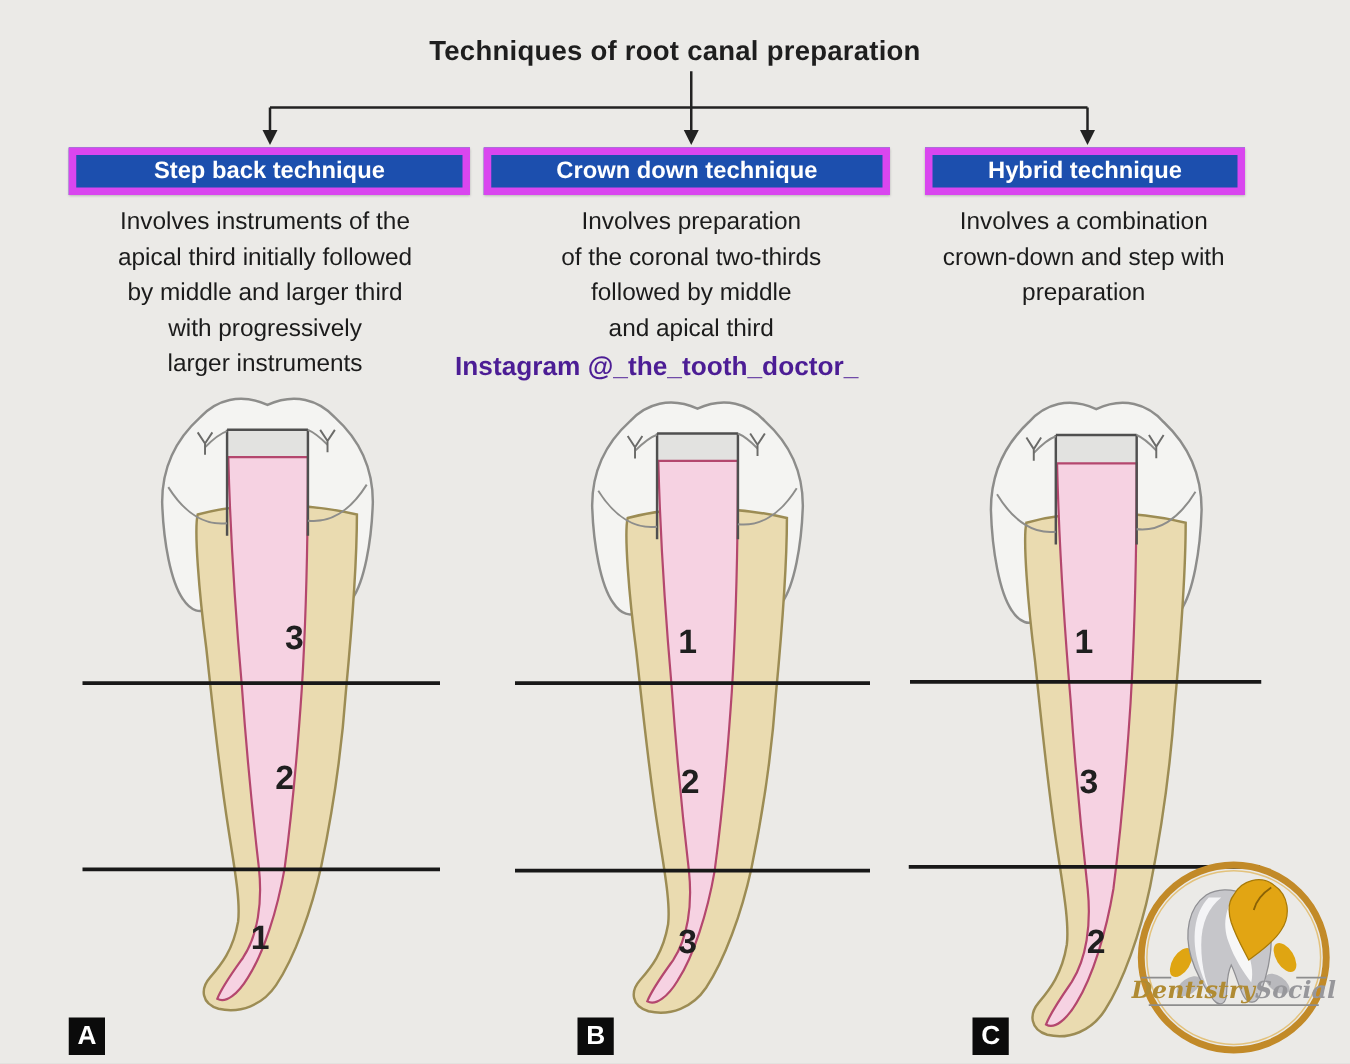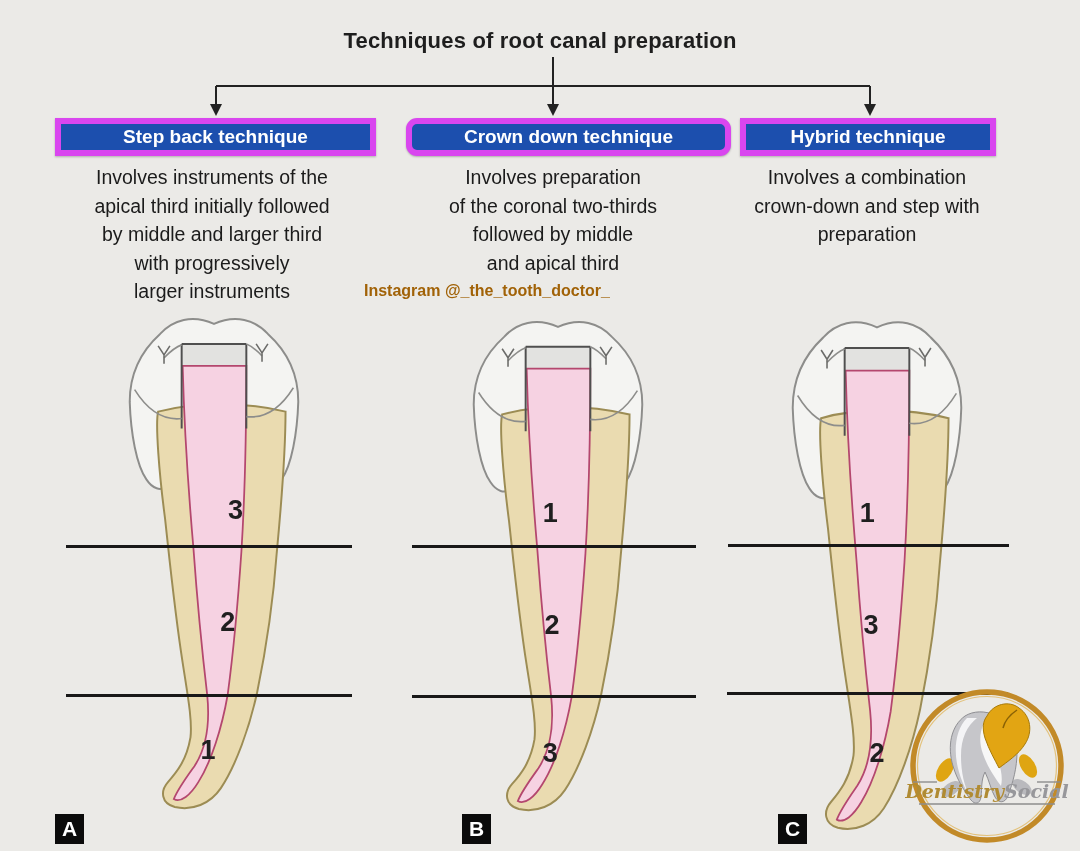--- a/index.html
+++ b/index.html
@@ -11,27 +11,27 @@
     position:absolute;left:0;top:28px;width:1080px;text-align:center;
     font-size:22px;font-weight:bold;letter-spacing:.2px;
   }
   .connector{position:absolute;left:0;top:0;width:1080px;height:125px;}
   .hbox{
     position:absolute;top:118px;height:26px;background:#1c4fae;border:6px solid #d946ef;
     color:#fff;font-weight:bold;font-size:19px;display:flex;align-items:center;justify-content:center;
     box-shadow:0 1px 2px rgba(0,0,0,.25);
   }
   .box-a{left:55px;width:309px;}
-  .box-b{left:406px;width:313px;border-radius:11px;}
+  .box-b{left:387px;width:313px;}
   .box-c{left:740px;width:244px;}
   .desc{position:absolute;top:163px;text-align:center;font-size:19.5px;line-height:28.5px;color:#1b1b1b;}
   .desc-a{left:36px;width:352px;}
   .desc-b{left:388px;width:330px;}
   .desc-c{left:714px;width:306px;}
-  .watermark{position:absolute;left:364px;top:282px;font-size:16px;font-weight:bold;color:#a16207;}
+  .watermark{position:absolute;left:364px;top:282px;font-size:21px;font-weight:bold;color:#4c1d95;}
   .tooth-wrap{position:absolute;}
   .tooth-wrap svg{position:absolute;left:0;top:0;width:100%;height:100%;}
   .ta{left:116px;top:314px;width:196px;height:498px;}
   .tb{left:460px;top:317px;width:196px;height:497px;}
   .tc{left:779px;top:317px;width:196px;height:516px;}
   .tooth-num{
     position:absolute;transform:translateX(-50%);font-size:27px;font-weight:bold;color:#1f1f1f;
   }
   .num-coronal{top:181px;} .num-middle{top:293px;} .num-apical{top:421px;}
   .ta .num-coronal{left:61%;} .ta .num-middle{left:57%;} .ta .num-apical{left:47%;}

